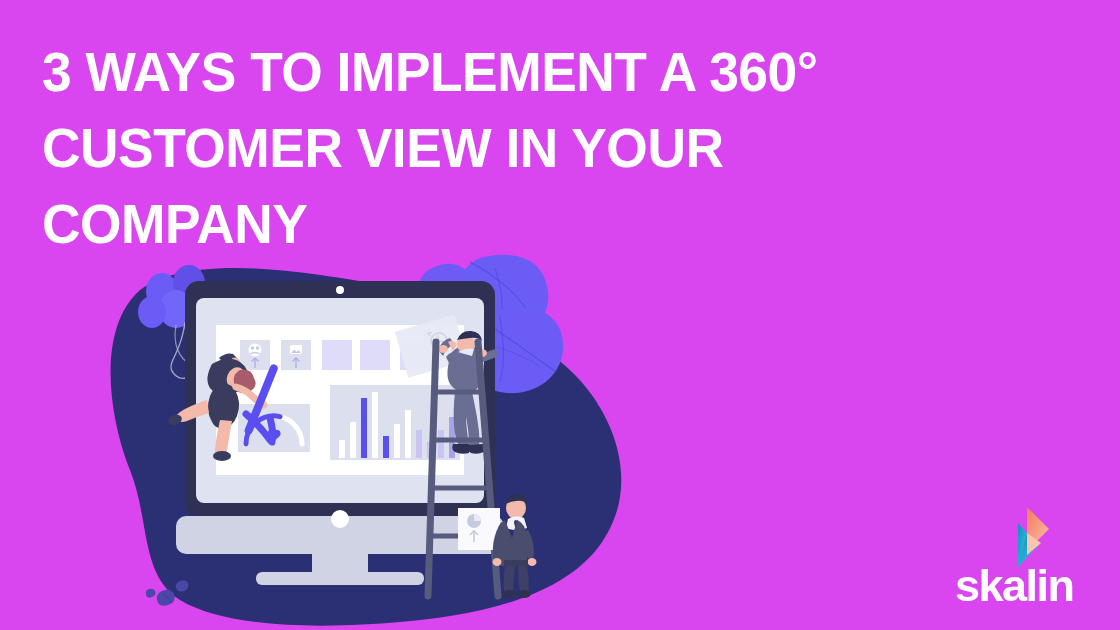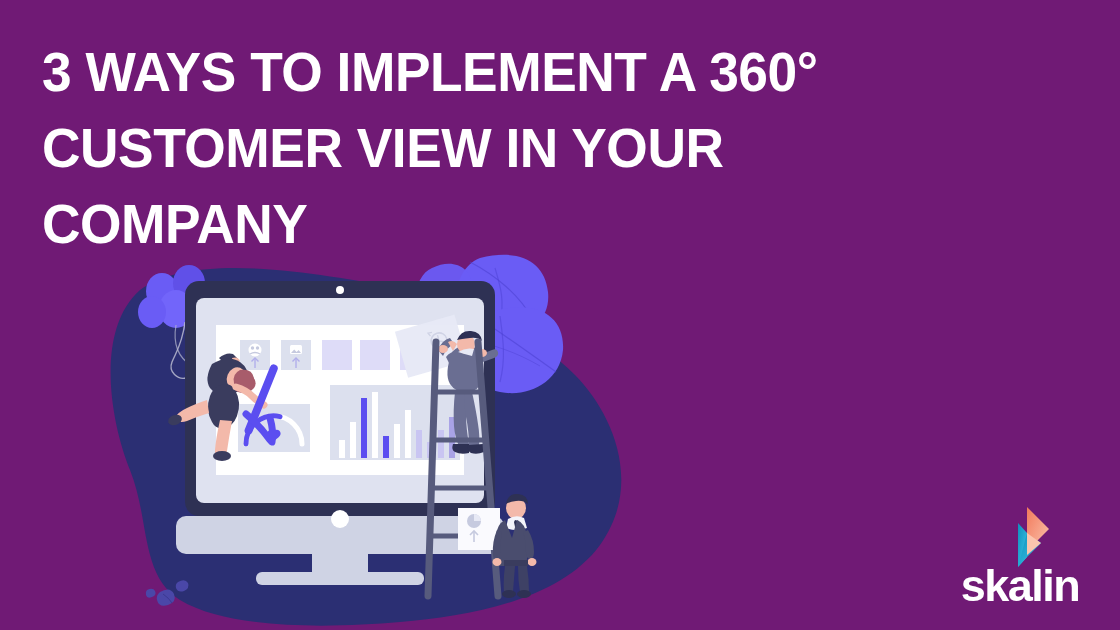--- a/index.html
+++ b/index.html
@@ -2,21 +2,21 @@
 <html><head>
 <meta charset="utf-8">
 <style>
   html,body{margin:0;padding:0;}
   body{
     width:1120px;height:630px;overflow:hidden;
     font-family:"Liberation Sans", sans-serif;
     background:#232663;
     position:relative;
   }
-  #stage{position:absolute;inset:0;width:1120px;height:630px;overflow:hidden;background:#701a75;}
+  #stage{position:absolute;inset:0;width:1120px;height:630px;overflow:hidden;background:#d946ef;}
 
   
   .title-block{
     position:absolute;left:42px;top:34px;width:960px;
     z-index:40;
   }
   .title-line{
     color:#ffffff;
     font-family:"Liberation Sans", sans-serif;
     font-weight:bold;
@@ -30,21 +30,21 @@
   }
 
   
   .illo{position:absolute;left:0;top:0;width:1120px;height:630px;z-index:10;}
 
   
   .logo{position:absolute;left:955px;top:505px;width:130px;height:105px;z-index:50;}
   .logo-word{
     position:absolute;left:0px;top:58px;width:130px;
     color:#ffffff;font-weight:bold;font-size:45px;line-height:45px;
-    letter-spacing:-1.5px;text-align:center;
+    letter-spacing:-1.5px;text-align:left;
     font-family:"Liberation Sans", sans-serif;
   }
   .logo-mark{position:absolute;left:50px;top:0px;width:46px;height:72px;}
 </style>
 </head>
 <body>
 
 <div id="stage">
 
   <svg class="illo" viewBox="0 0 1120 630">

